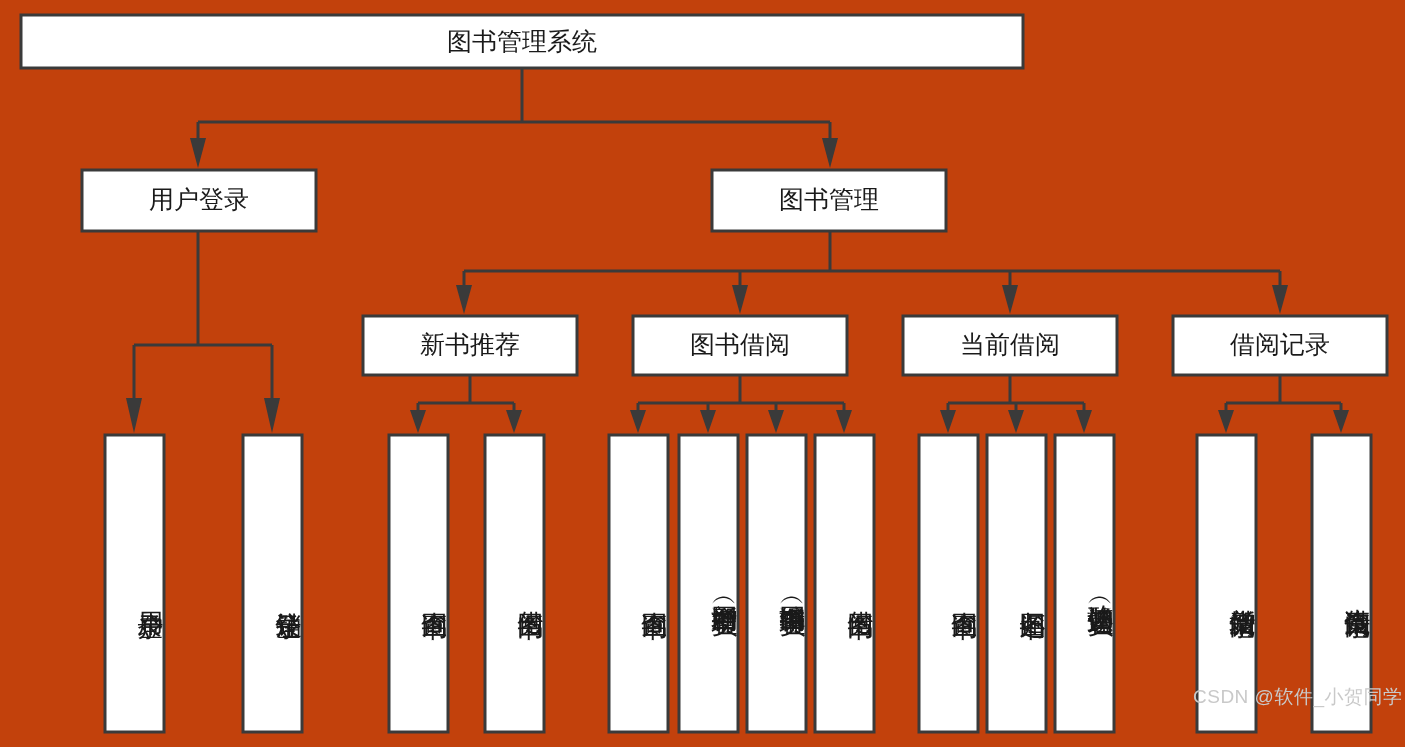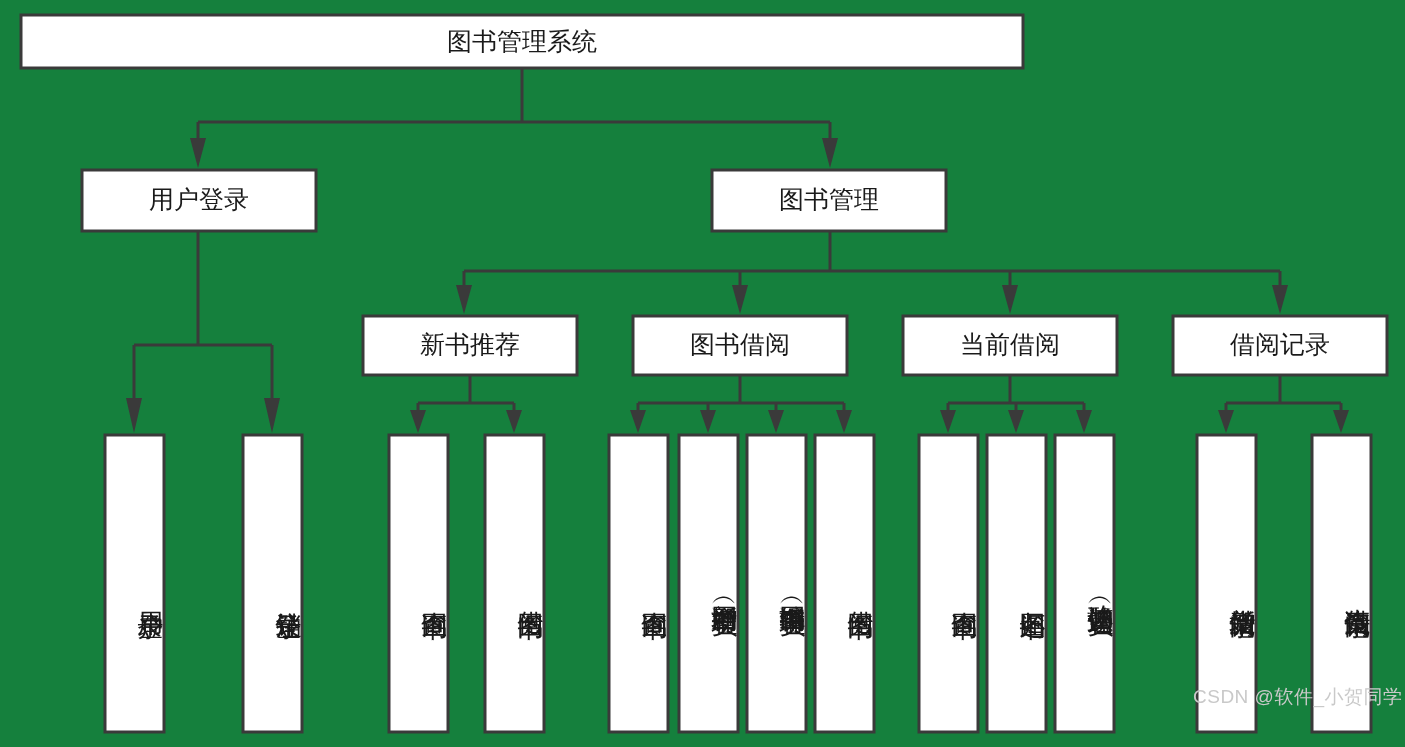--- a/index.html
+++ b/index.html
@@ -8,21 +8,21 @@
     padding: 0;
     background: #ffffff;
   }
   body {
     font-family: "Liberation Sans", "DejaVu Sans", sans-serif;
   }
   #diagram-root {
     position: relative;
     width: 1405px;
     height: 747px;
-    background: #15803d;
+    background: #c2410c;
     overflow: hidden;
   }
   svg.diagram-canvas {
     position: absolute;
     left: 0;
     top: 0;
     width: 1405px;
     height: 747px;
     display: block;
   }

